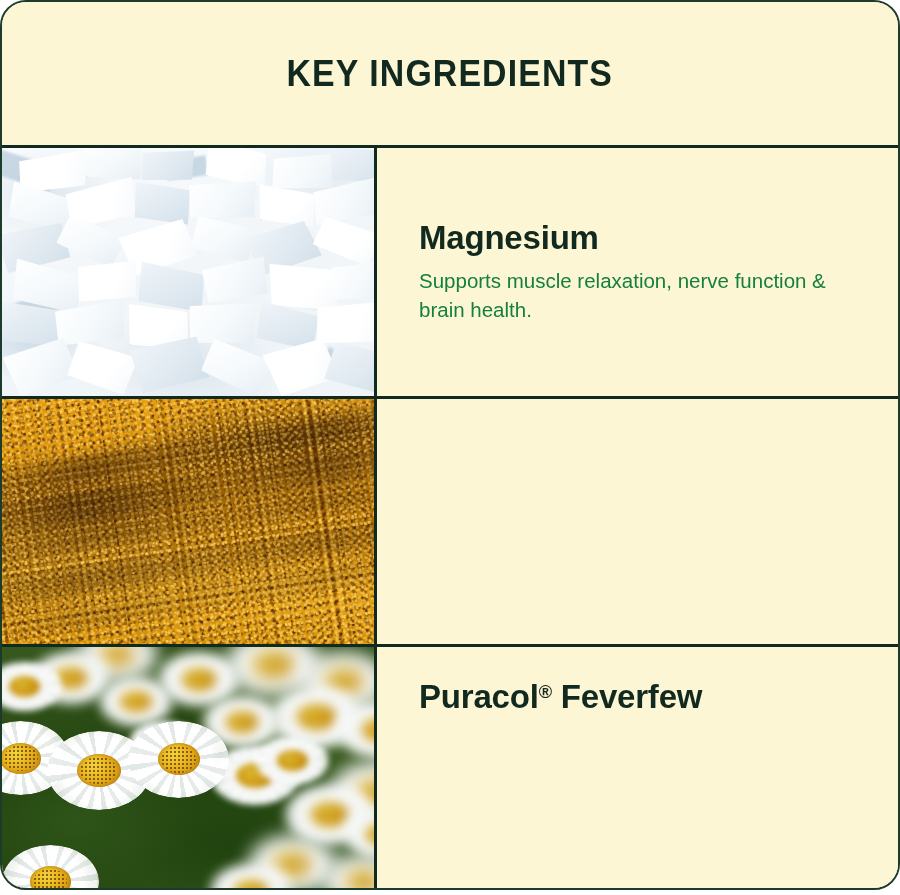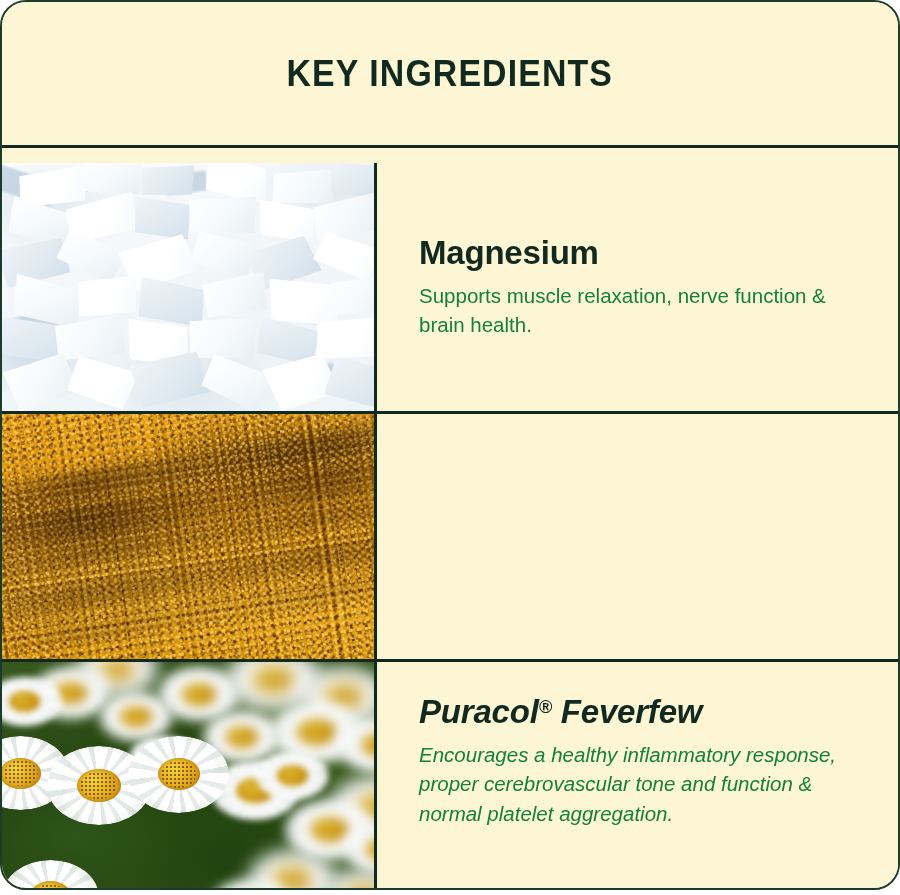--- a/index.html
+++ b/index.html
@@ -43,23 +43,23 @@
     white-space: nowrap;
   }
 
   
   .row {
     display: flex;
     box-sizing: border-box;
     background: #fdf6d5;
     border-bottom: 3px solid #12291f;
   }
-  .row.last { border-bottom: none; font-style: italic; }
-
-  .row-1 { height: 251px; margin-top: 15px; }
+  .row.last { border-bottom: none; }
+
+  .row-1 { height: 251px; }
   .row-2 { height: 248px; }
   .row-3 { height: 247px; }
 
   .thumb {
     width: 375px;
     flex: 0 0 375px;
     position: relative;
     overflow: hidden;
     border-right: 3px solid #12291f;
     box-sizing: border-box;
@@ -420,17 +420,16 @@
           </div>
         <div class="daisy" style="left:0%;top:80%;width:26%;height:30%;">
             <div class="petals"></div>
             <div class="disc"></div>
           </div>
       </div>
     </div>
 
     <div class="copy top-align">
       <h2 class="ing-name"><span>Puracol</span><sup>®</sup><span> Feverfew</span></h2>
-      <p class="ing-desc">Encourages a healthy inflammatory response, proper cerebrovascular tone and function &amp; normal platelet aggregation.</p>
     </div>
   </div>
 
 </div>
 
 </body></html>

